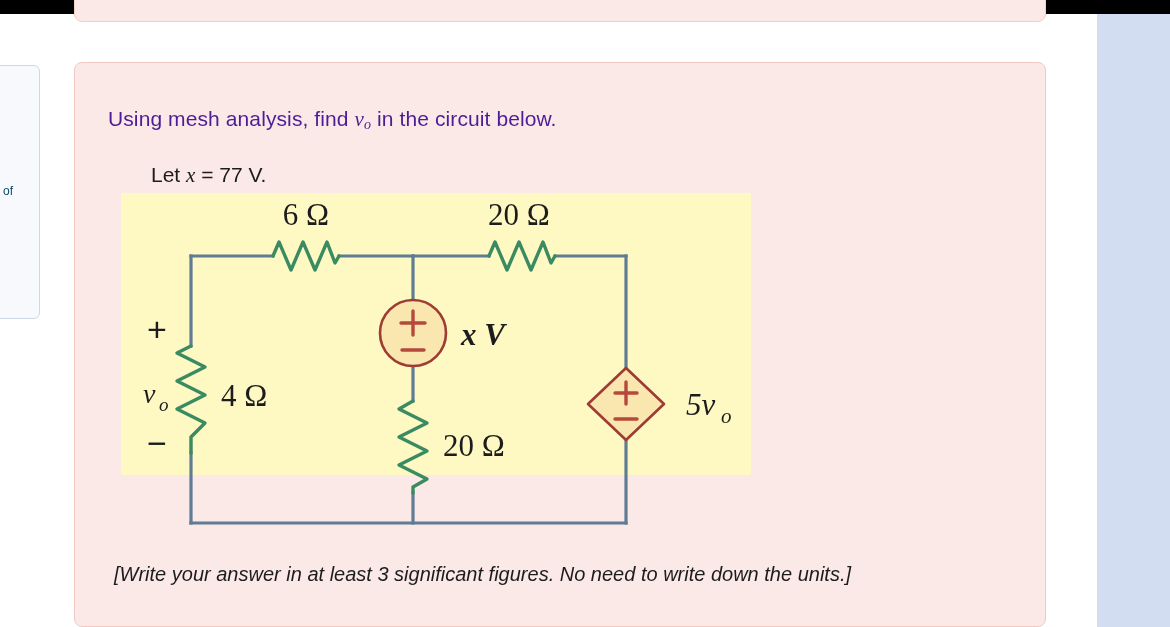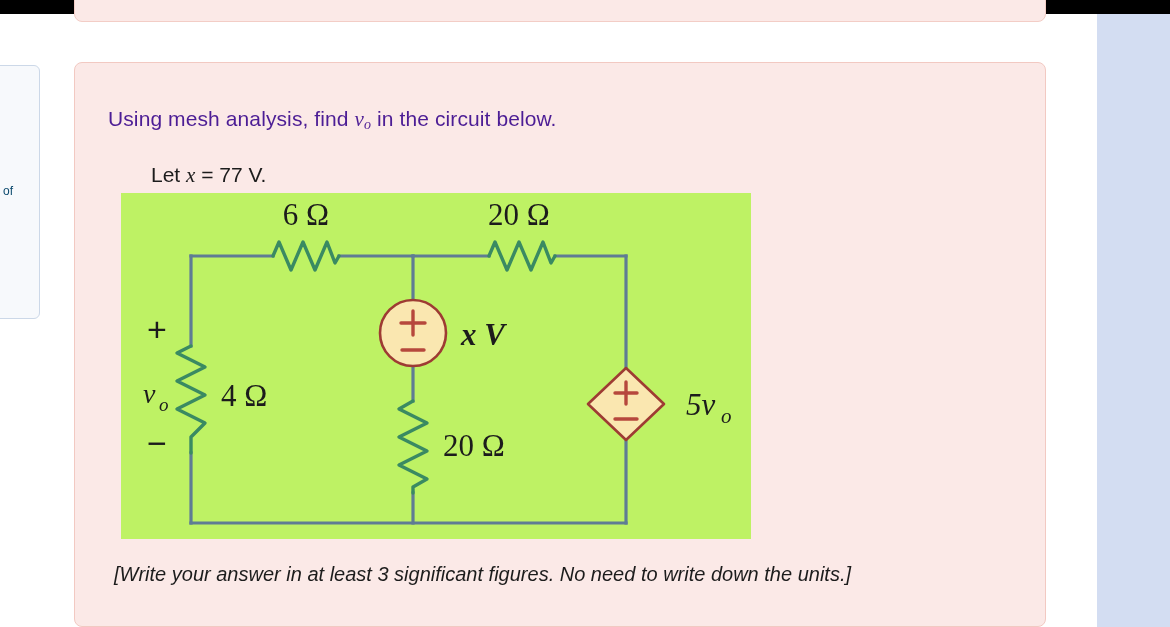--- a/index.html
+++ b/index.html
@@ -105,22 +105,22 @@
     font-style: italic;
     color: #1c1c1c;
     white-space: nowrap;
     margin-left: 6px;
   }
 
   
   .circuit-box {
     position: absolute;
     left: 46px; top: 130px;
-    width: 630px; height: 346px;
-    background: #bef264;
+    width: 630px; height: 282px;
+    background: #fef9c3;
   }
   .circuit-box svg {
     display: block;
   }
 </style>
 </head>
 <body>
 
 <div id="screen">
 

